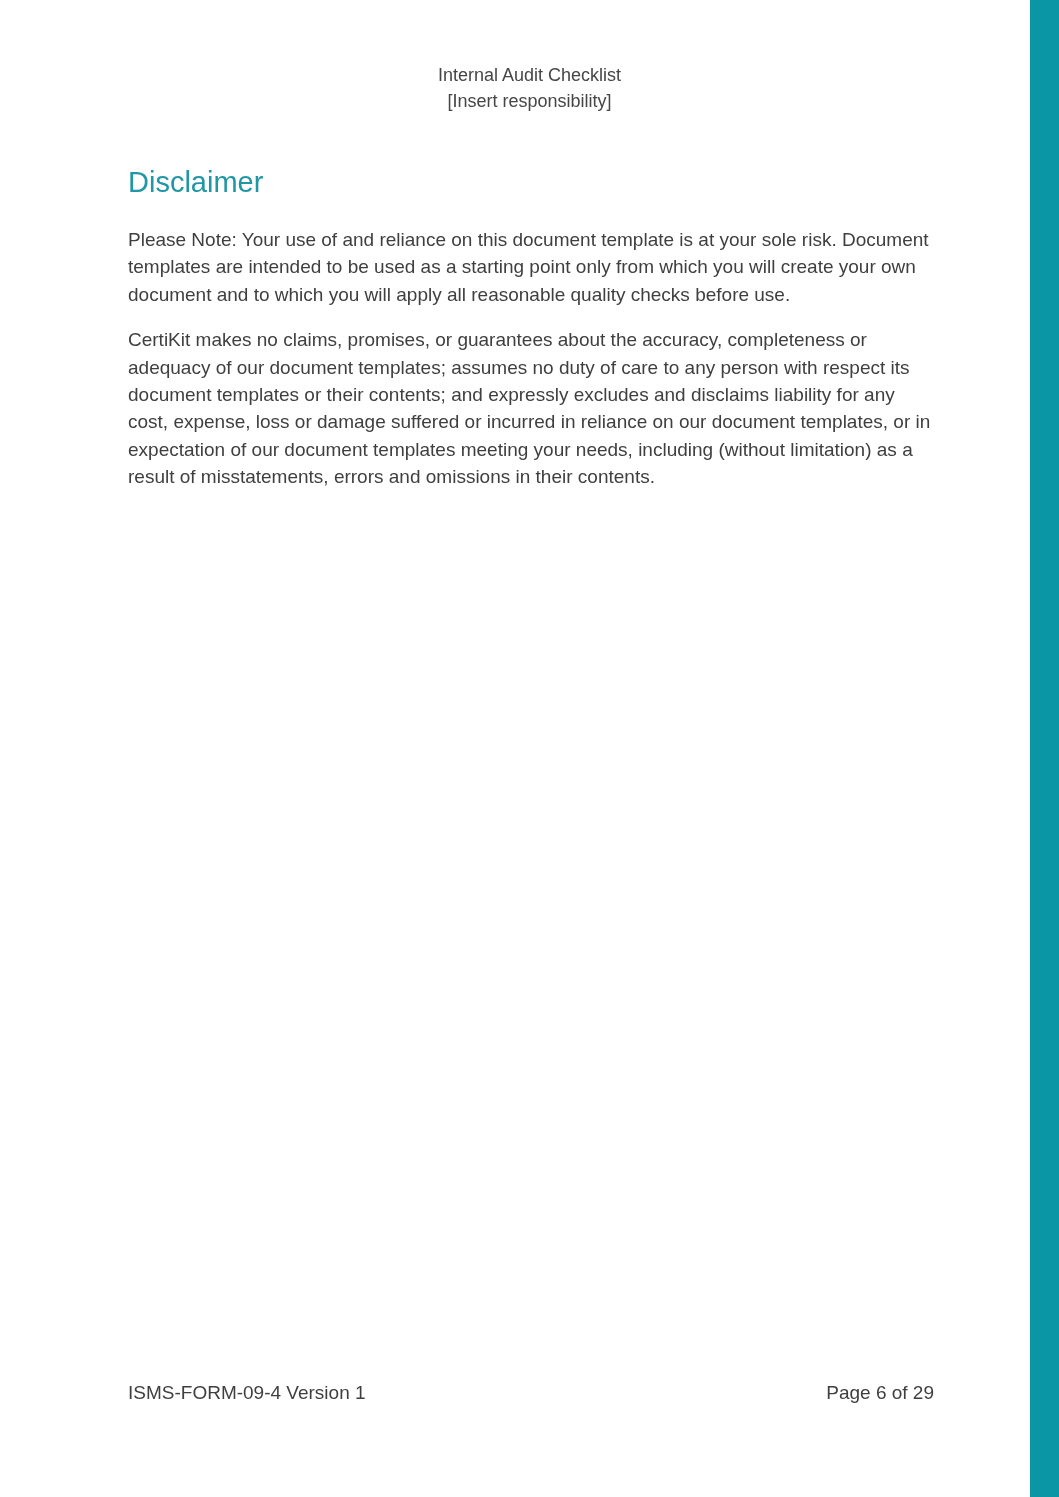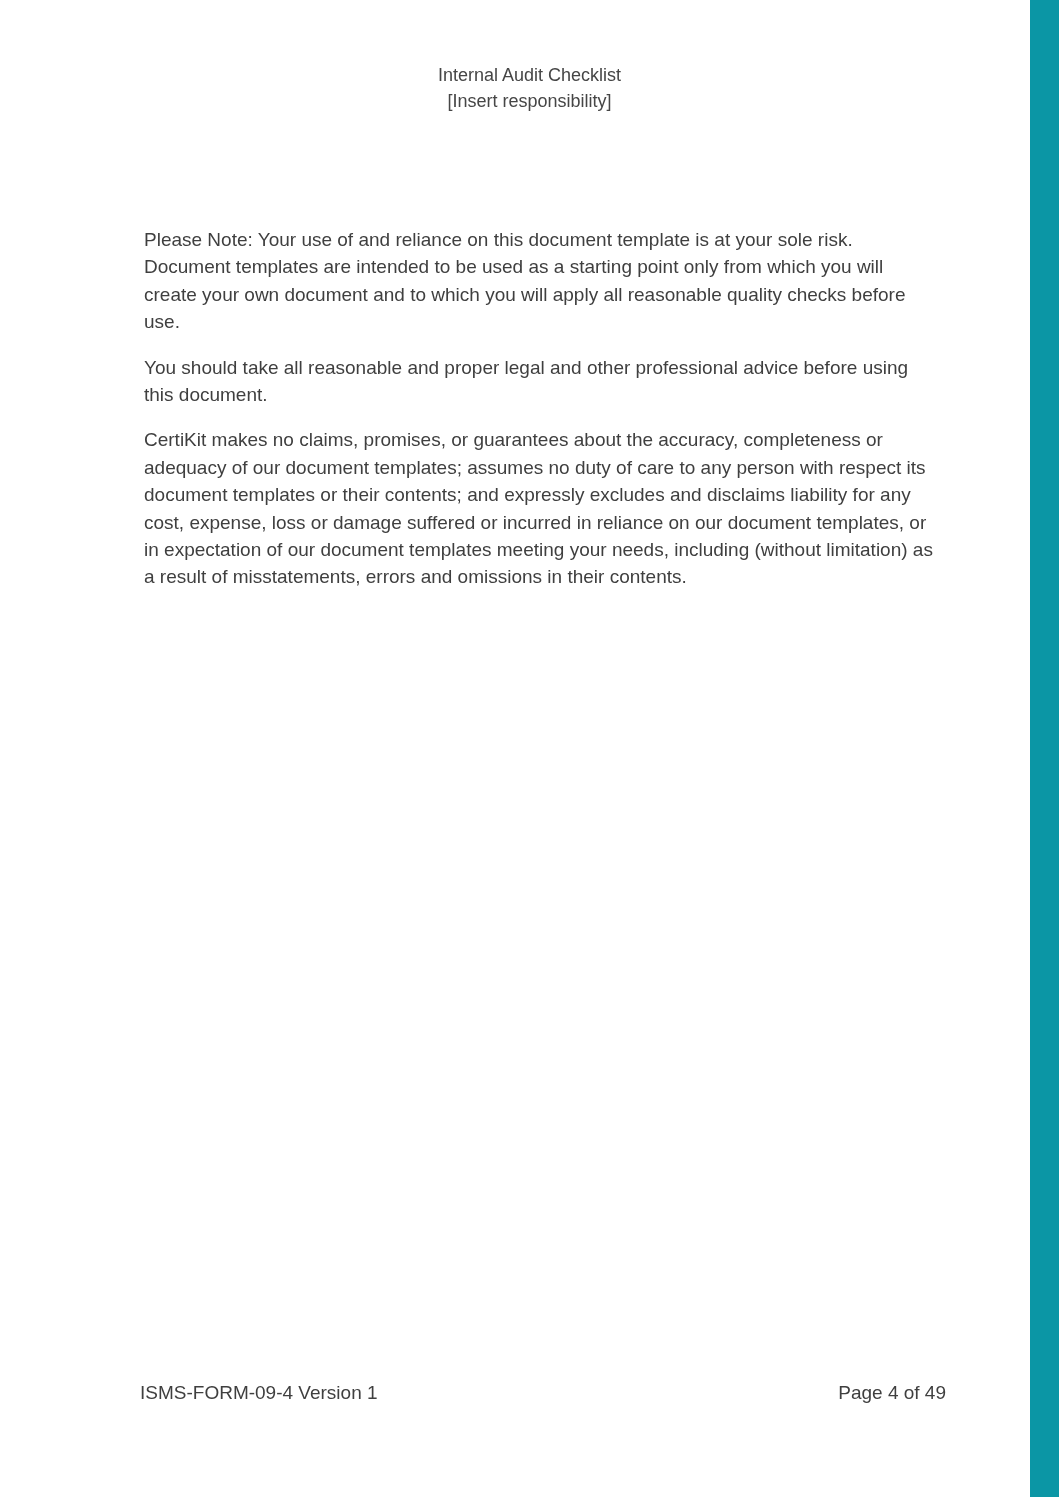--- a/index.html
+++ b/index.html
@@ -48,51 +48,50 @@
   }
   .doc-body {
     position: absolute;
     top: 226px;
     left: 128px;
     width: 806px;
     color: #3f3f3f;
     font-size: 19px;
     line-height: 27.4px;
   }
-  .doc-body p { margin: 0 0 18px 16px; }
+  .doc-body p { margin: 0 0 18px 0; }
   .doc-footer {
     position: absolute;
     top: 1379px;
     left: 128px;
     width: 806px;
     display: flex;
     justify-content: space-between;
     color: #3f3f3f;
     font-size: 19px;
     line-height: 27px;
-    margin-left: 12px;
   }
 </style>
 </head>
 <body>
 
 <div class="page">
 
   <div class="doc-header">
     <div>Internal Audit Checklist</div>
     <div>[Insert responsibility]</div>
   </div>
 
+  <h1 class="section-heading">Disclaimer</h1>
 
   <div class="doc-body">
     <p>Please Note: Your use of and reliance on this document template is at your sole risk. Document templates are intended to be used as a starting point only from which you will create your own document and to which you will apply all reasonable quality checks before use.</p>
-    <p>You should take all reasonable and proper legal and other professional advice before using this document.</p>
     <p>CertiKit makes no claims, promises, or guarantees about the accuracy, completeness or adequacy of our document templates; assumes no duty of care to any person with respect its document templates or their contents; and expressly excludes and disclaims liability for any cost, expense, loss or damage suffered or incurred in reliance on our document templates, or in expectation of our document templates meeting your needs, including (without limitation) as a result of misstatements, errors and omissions in their contents.</p>
   </div>
 
   <div class="doc-footer">
     <span>ISMS-FORM-09-4 Version 1</span>
-    <span>Page 4 of 49</span>
+    <span>Page 6 of 29</span>
   </div>
 
   <div class="accent-bar-right"></div>
 
 </div>
 
 </body></html>

